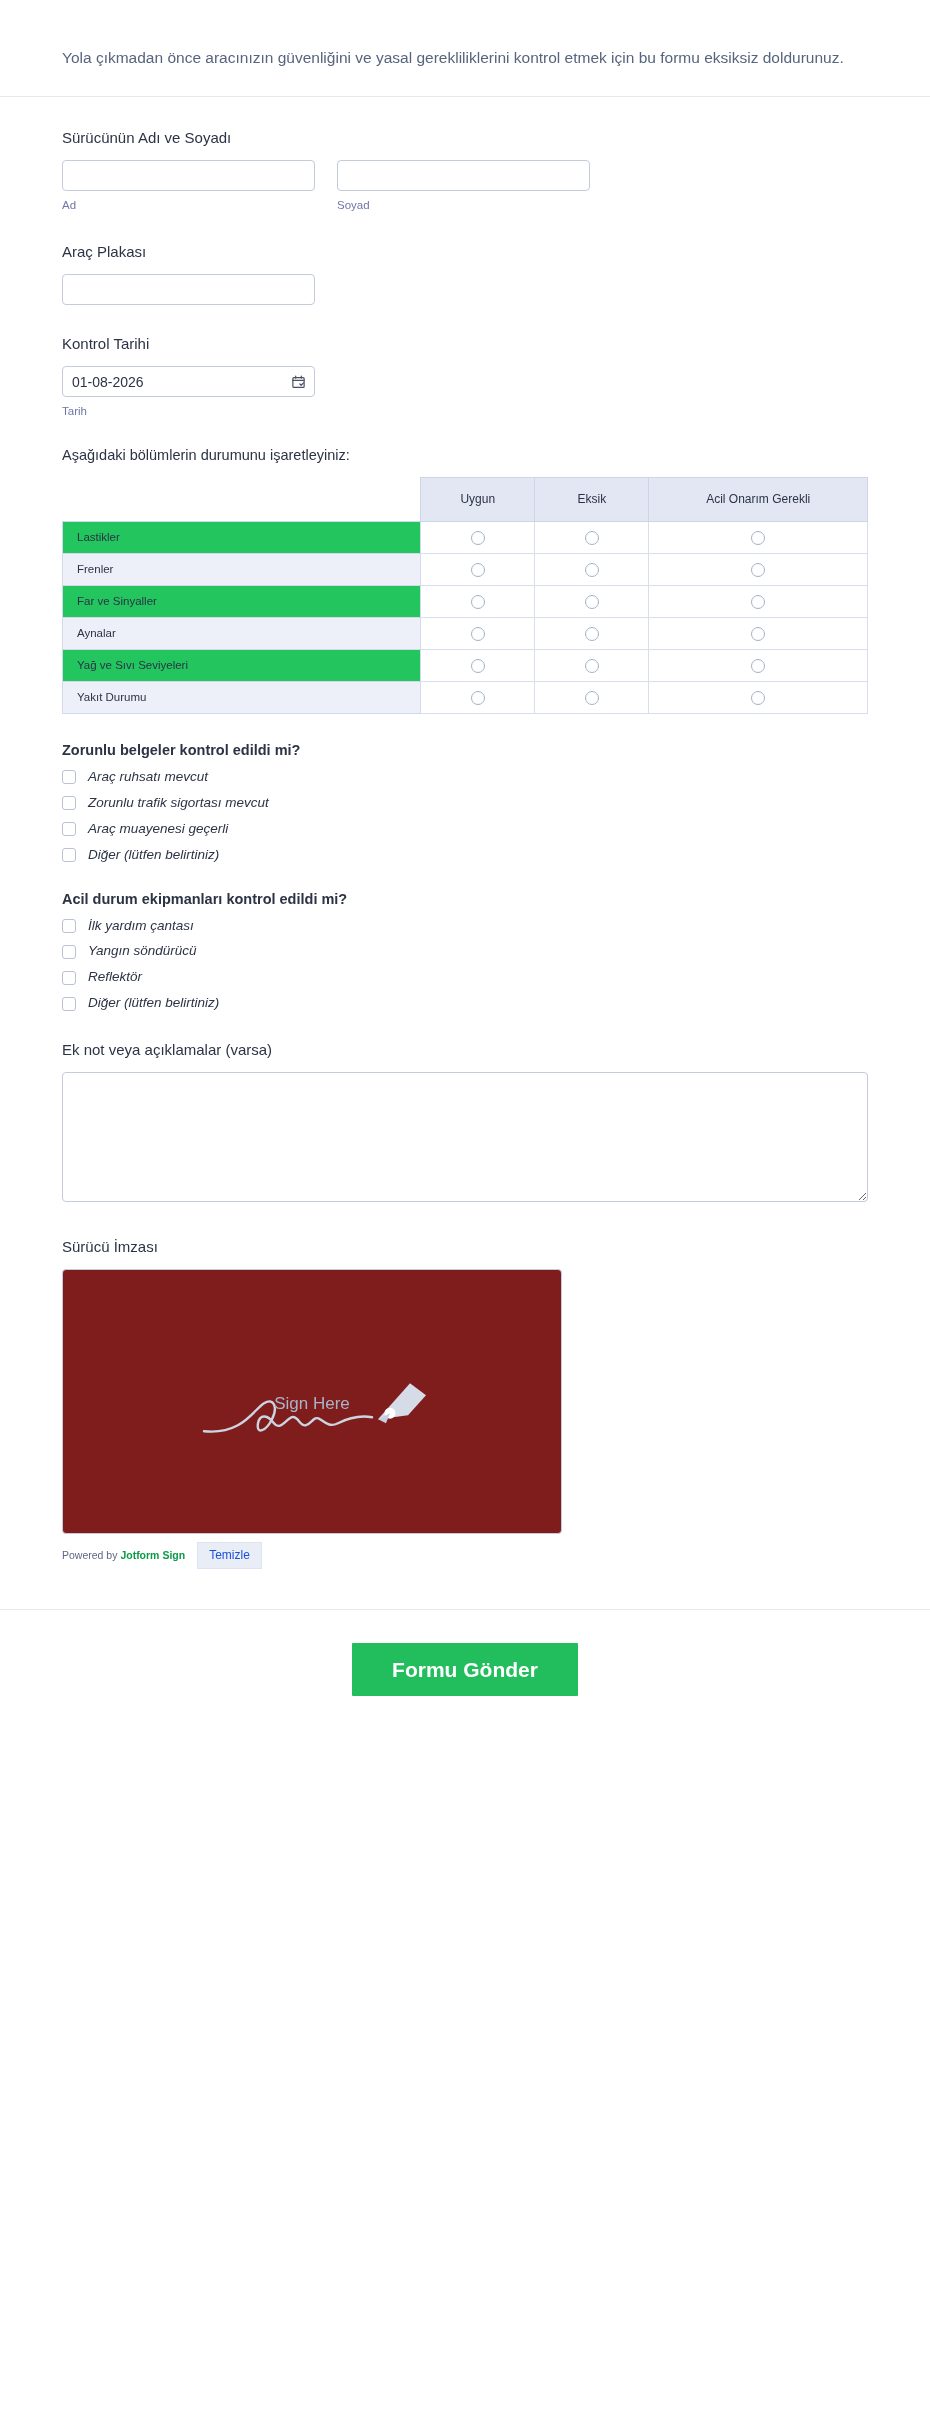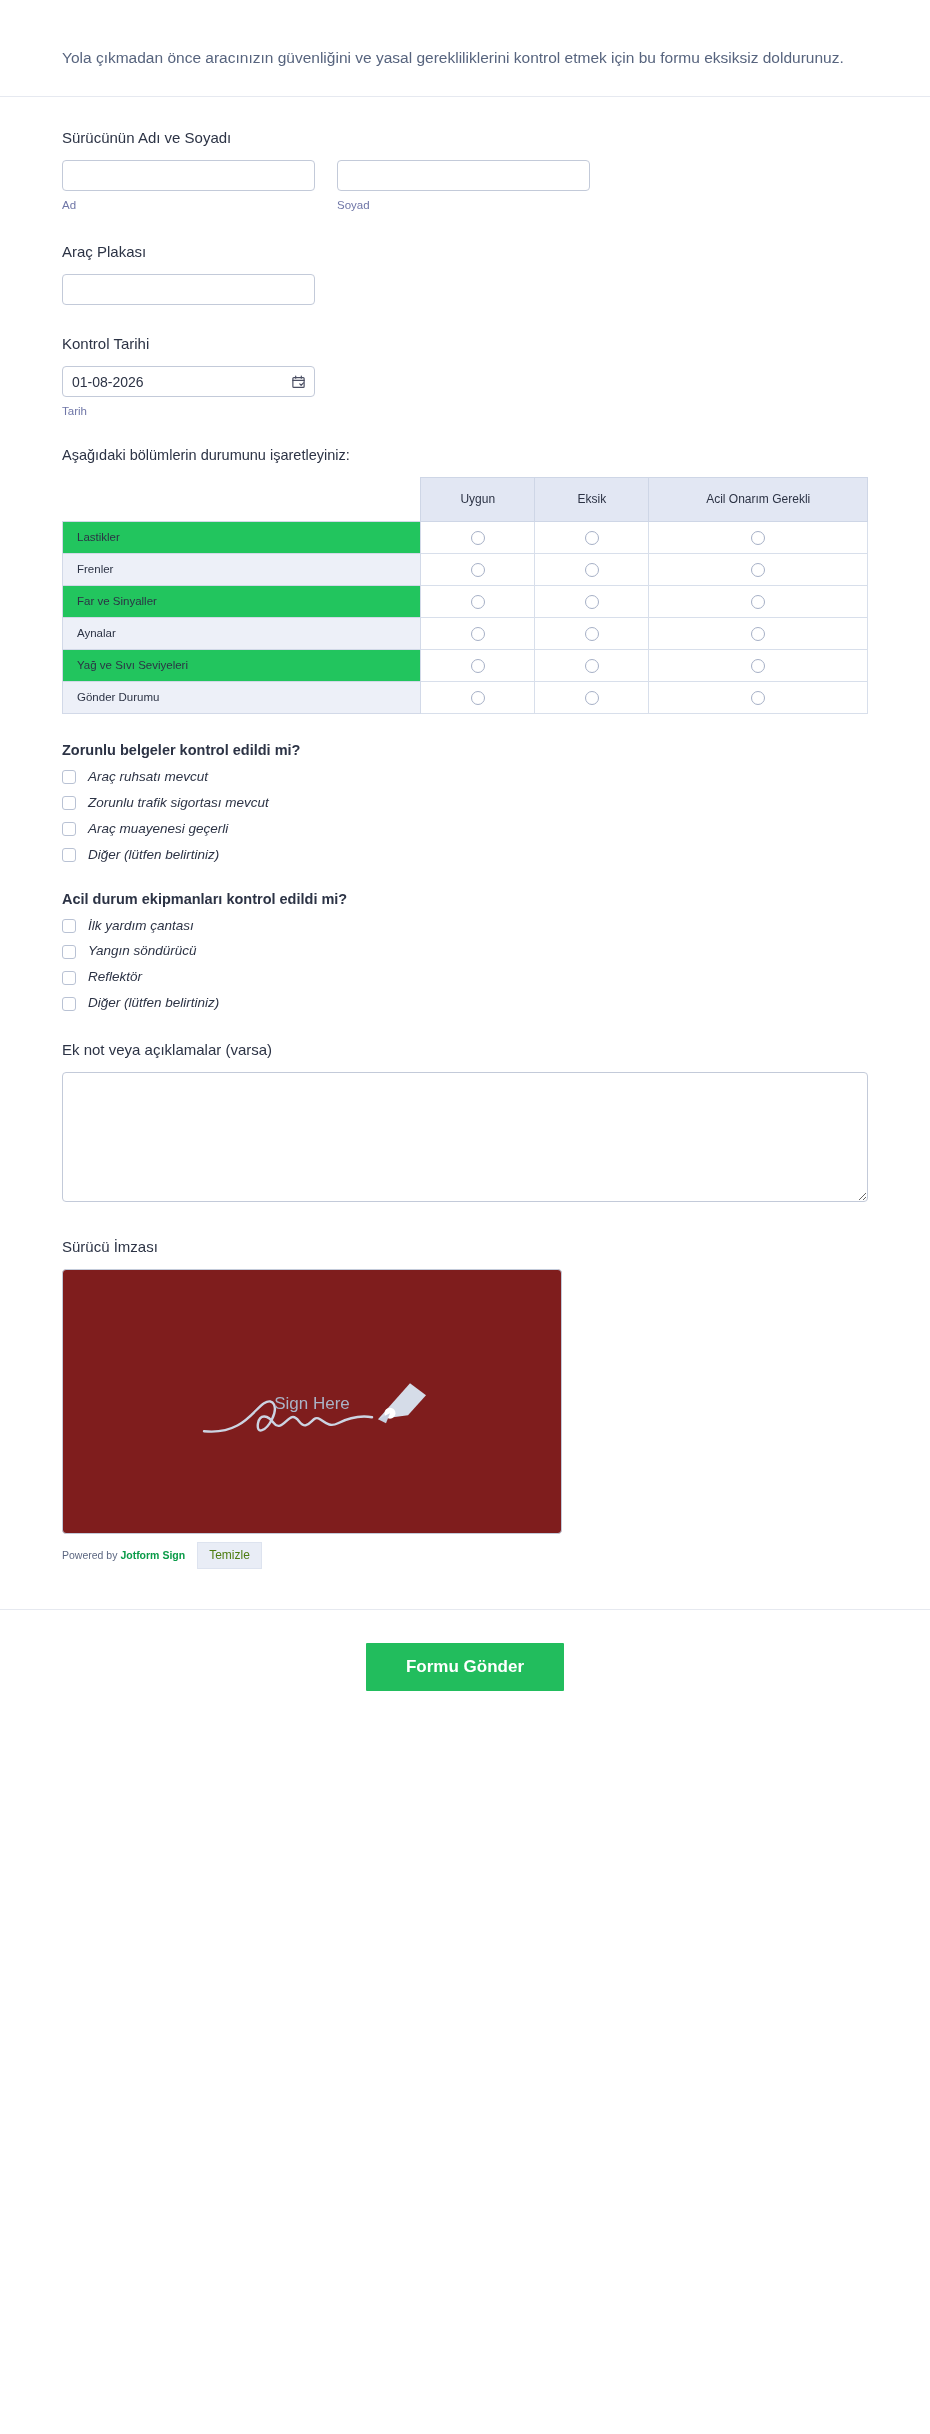--- a/index.html
+++ b/index.html
@@ -255,21 +255,21 @@
   }
   .powered {
     font-size: 10.5px;
     color: #5c6781;
     white-space: nowrap;
   }
   .powered b { color: #0a9b48; font-weight: bold; }
   .clear-btn {
     font-family: inherit;
     font-size: 12px;
-    color: #4d7c0f;
+    color: #1d4ed8;
     background: #e9edf6;
     border: 1px solid #dde3ef;
     border-radius: 0;
     padding: 5px 11px;
     cursor: pointer;
     line-height: 1.2;
   }
 
   
   .form-footer {
@@ -277,21 +277,21 @@
     border-top: 1px solid #e6e9f0;
     padding: 33px 0 45px 0;
     text-align: center;
   }
   .submit-btn {
     font-family: inherit;
     background: #22bd5d;
     color: #ffffff;
     border: none;
     border-radius: 1px;
-    font-size: 17px;
+    font-size: 21px;
     font-weight: bold;
     padding: 14px 40px;
     min-width: 148px;
     cursor: pointer;
     line-height: 1.2;
   }
 </style>
 </head>
 <body>
 
@@ -379,21 +379,21 @@
             <td class="cell"><span class="radio-dot"></span></td>
             <td class="cell"><span class="radio-dot"></span></td>
           </tr>
           <tr>
             <td class="row-head">Yağ ve Sıvı Seviyeleri</td>
             <td class="cell"><span class="radio-dot"></span></td>
             <td class="cell"><span class="radio-dot"></span></td>
             <td class="cell"><span class="radio-dot"></span></td>
           </tr>
           <tr class="alt">
-            <td class="row-head">Gönder Durumu</td>
+            <td class="row-head">Yakıt Durumu</td>
             <td class="cell"><span class="radio-dot"></span></td>
             <td class="cell"><span class="radio-dot"></span></td>
             <td class="cell"><span class="radio-dot"></span></td>
           </tr>
         </tbody>
       </table>
     </div>
 
     <div class="cb-group">
       <p class="cb-question">Zorunlu belgeler kontrol edildi mi?</p>

